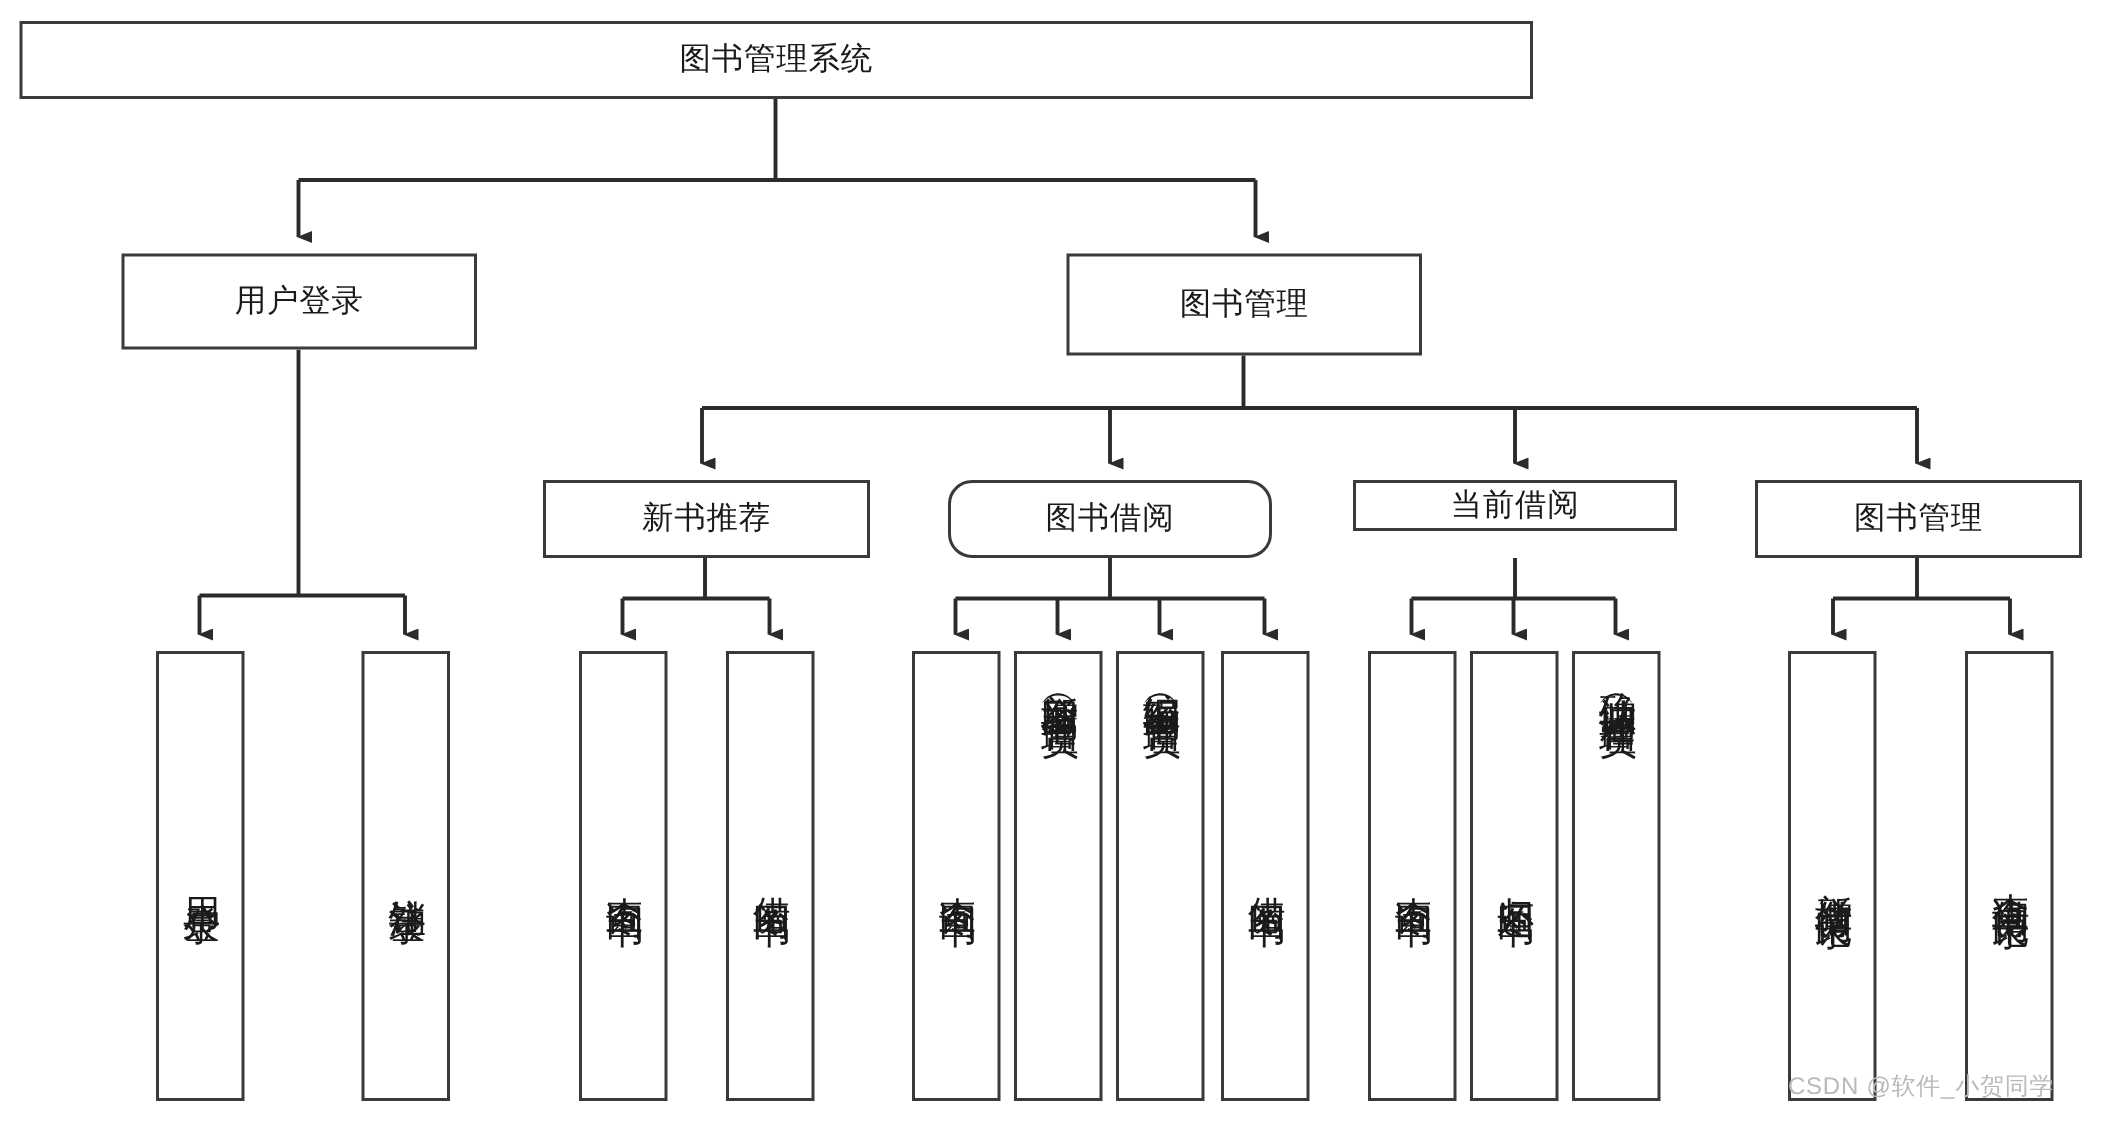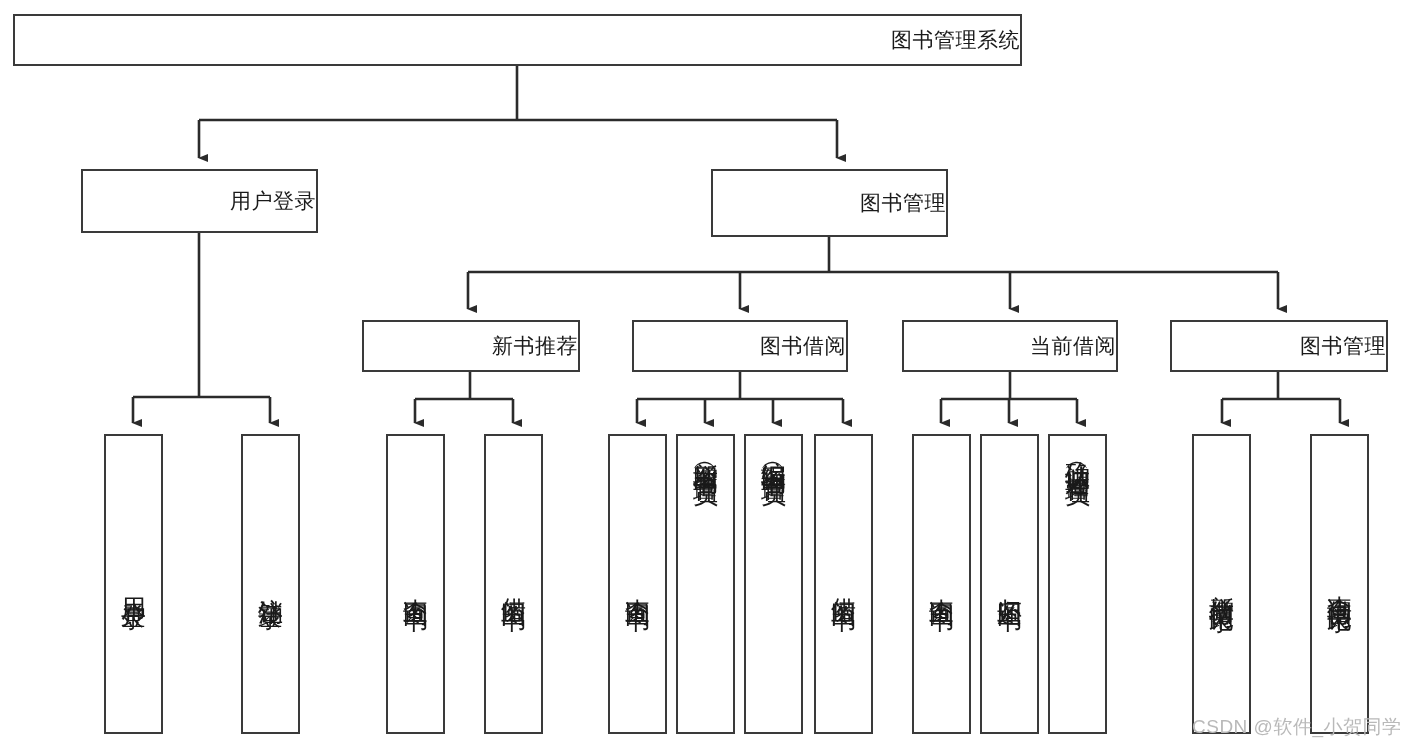--- a/index.html
+++ b/index.html
@@ -12,21 +12,21 @@
   #stage{position:relative;width:1405px;height:747px;}
   svg.wires{position:absolute;left:0;top:0;width:1405px;height:747px;pointer-events:none;}
 
   .node{
     position:absolute;
     box-sizing:border-box;
     background:#ffffff;
     border:2px solid #3a3a3a;
     display:flex;
     align-items:center;
-    justify-content:flex-end;
+    justify-content:center;
     color:#1a1a1a;
     z-index:2;
   }
   .node .lbl{
     display:block;
     line-height:1.08;
     letter-spacing:0.5px;
     white-space:nowrap;
   }
   .node.horiz .lbl{
@@ -45,21 +45,21 @@
     line-height:1.0;
     letter-spacing:3px;
   }
   .node.vert.mid{
     align-items:center;
     padding-top:0;
   }
   .watermark{
     position:absolute;
     left:1192px;top:714px;
-    font-size:19px;
+    font-size:16px;
     color:#b9b9b9;
     letter-spacing:0.5px;
     white-space:nowrap;
     z-index:5;
     pointer-events:none;
   }
 </style>
 </head>
 <body>
 
@@ -122,24 +122,24 @@
   <div class="node horiz" style="left:81px;top:169px;width:237px;height:64px;">
     <span class="lbl">用户登录</span>
   </div>
   <div class="node horiz" style="left:711px;top:169px;width:237px;height:68px;">
     <span class="lbl">图书管理</span>
   </div>
 
   <div class="node horiz" style="left:362px;top:320px;width:218px;height:52px;">
     <span class="lbl">新书推荐</span>
   </div>
-  <div class="node horiz" style="left:632px;top:320px;width:216px;height:52px;">
+  <div class="node horiz" style="left:632px;top:320px;width:216px;height:52px;border-radius:16px;">
     <span class="lbl">图书借阅</span>
   </div>
-  <div class="node horiz" style="left:902px;top:320px;width:216px;height:52px;">
+  <div class="node horiz" style="left:902px;top:320px;width:216px;height:34px;">
     <span class="lbl">当前借阅</span>
   </div>
   <div class="node horiz" style="left:1170px;top:320px;width:218px;height:52px;">
     <span class="lbl">图书管理</span>
   </div>
 
   <div class="node vert mid" style="left:104px;top:434px;width:59px;height:300px;">
     <span class="lbl">用户登录</span>
   </div>
   <div class="node vert mid" style="left:241px;top:434px;width:59px;height:300px;">

